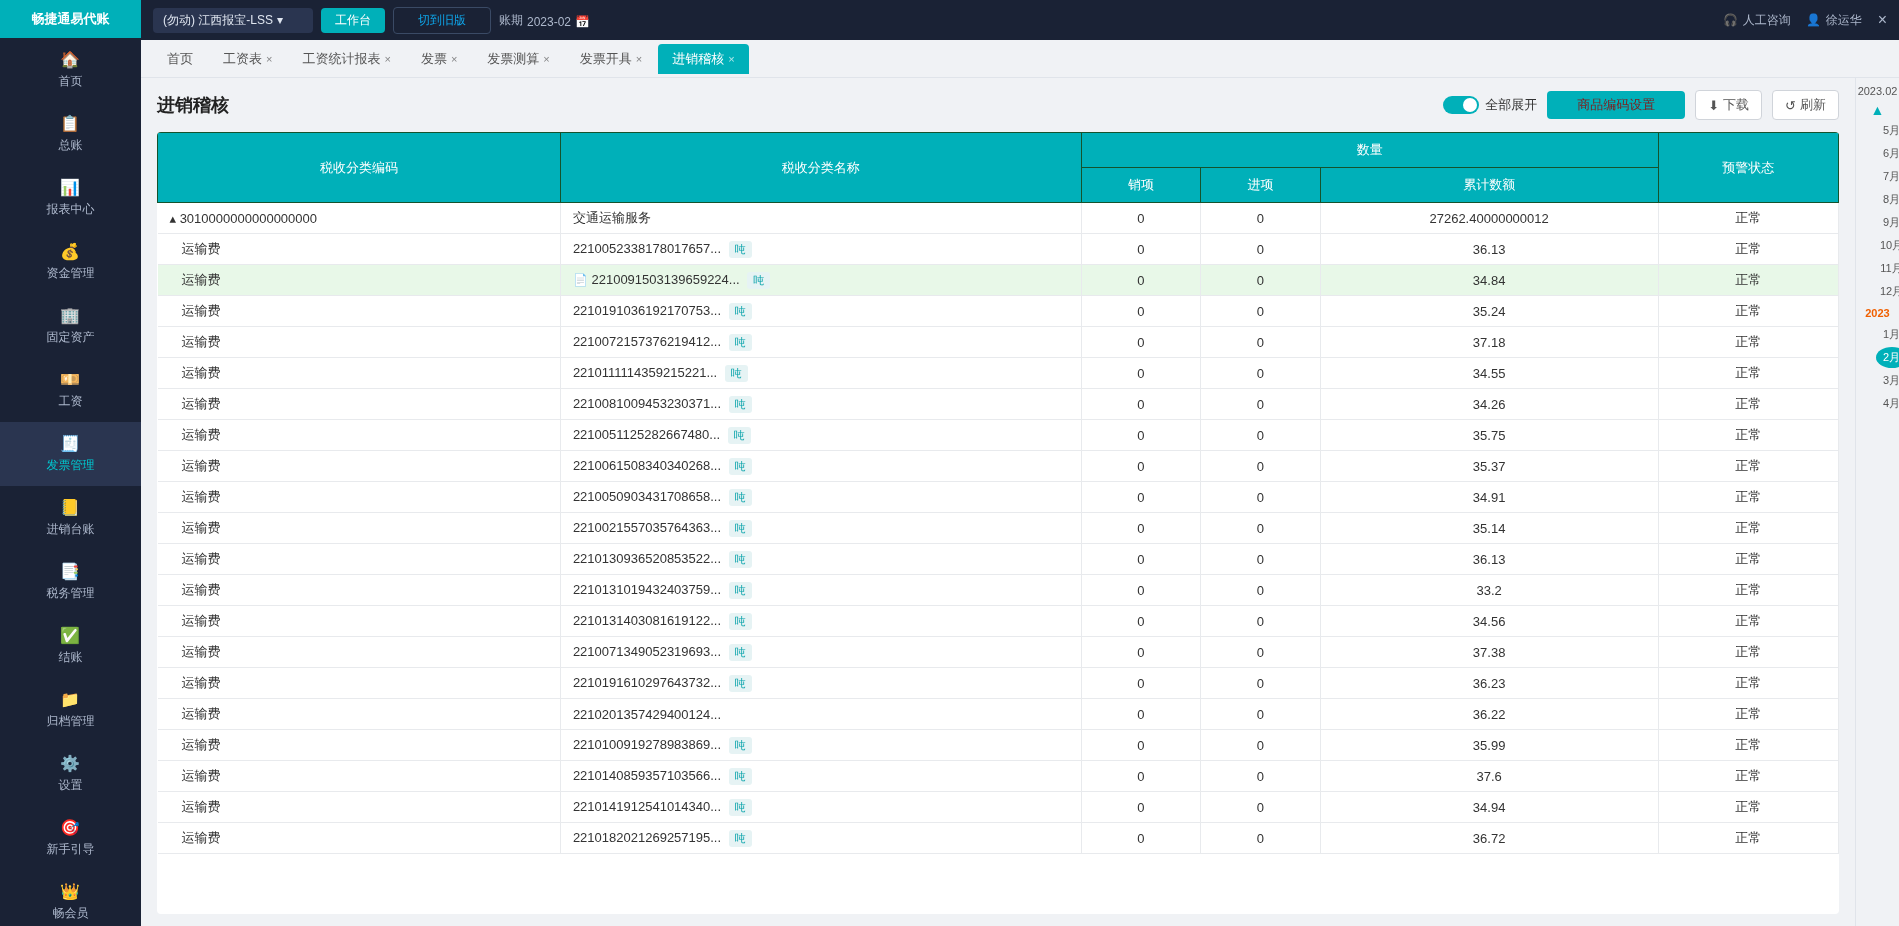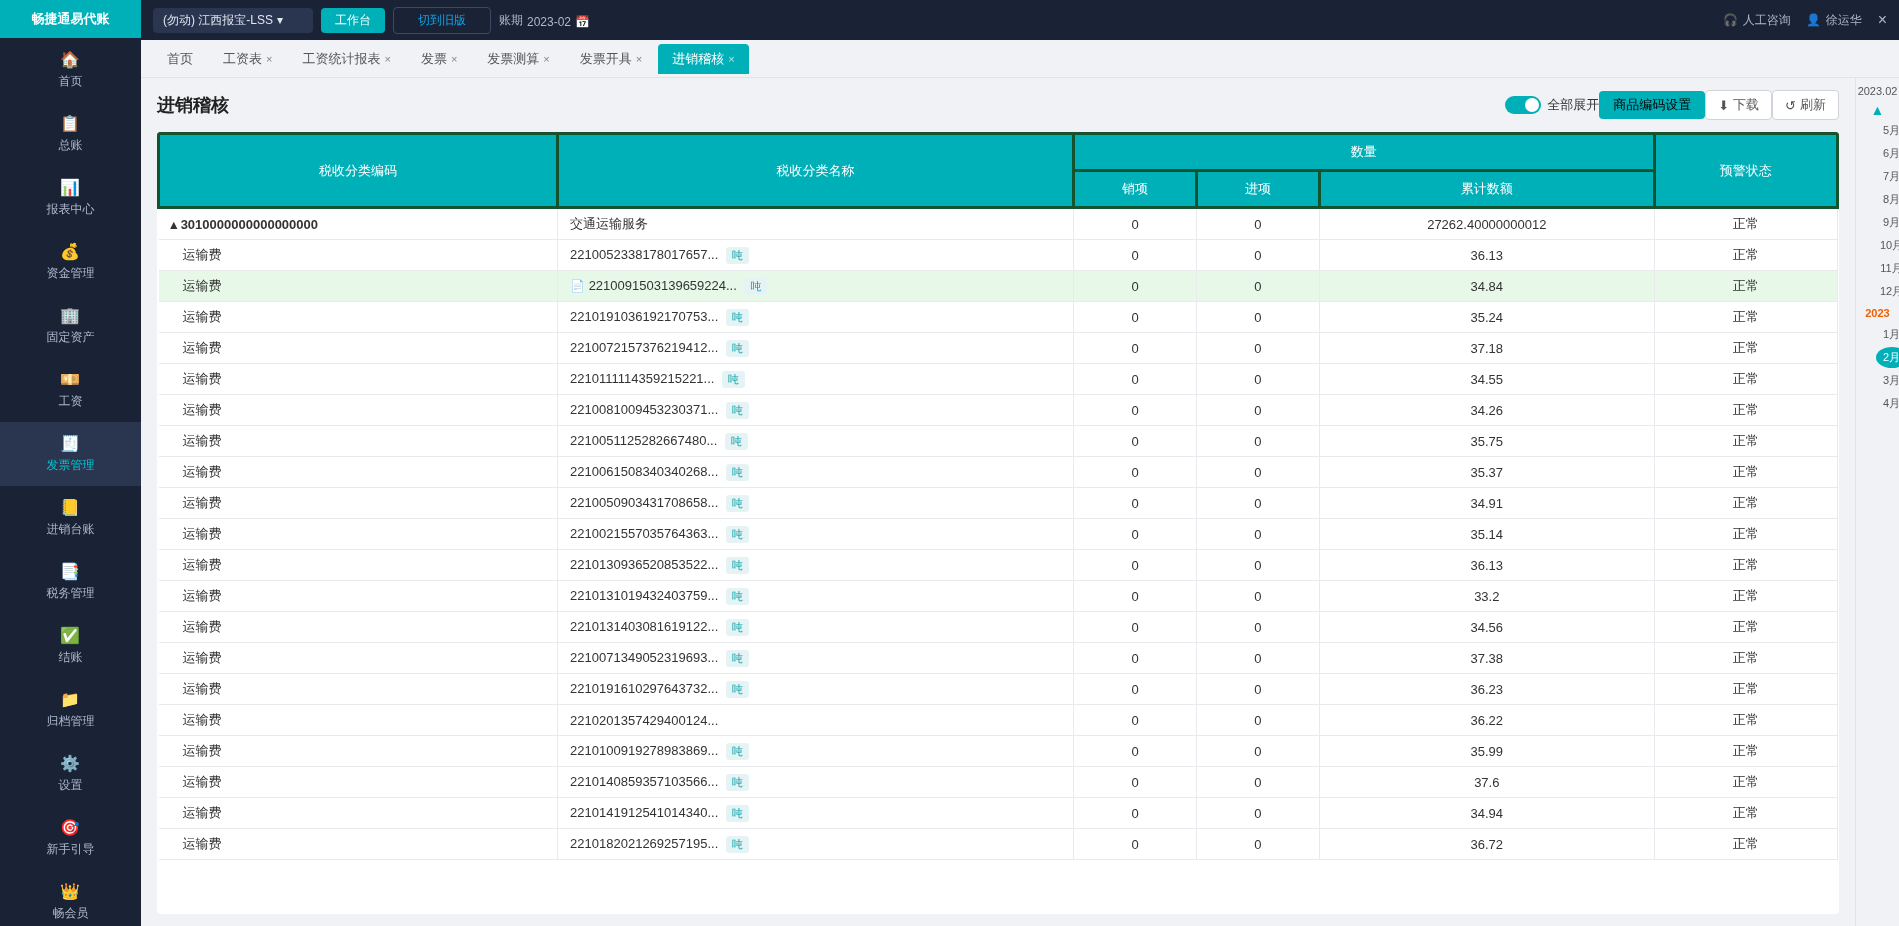--- a/index.html
+++ b/index.html
@@ -156,20 +156,21 @@
       margin-bottom: 12px;
     }
     .page-title {
       font-size: 18px;
       font-weight: bold;
       color: #222;
     }
     .page-actions {
       display: flex;
       align-items: center;
+      gap: 10px;
     }
     .toggle-label {
       display: flex;
       align-items: center;
       gap: 6px;
       font-size: 13px;
       color: #333;
     }
     .toggle-switch {
       width: 36px;
@@ -184,24 +185,24 @@
       position: absolute;
       width: 14px;
       height: 14px;
       background: white;
       border-radius: 50%;
       top: 2px;
       right: 2px;
     }
     .btn-teal {
       background: #00b0b9;
-      color: #000000;
+      color: #7f1d1d;
       border: none;
       border-radius: 4px;
-      padding: 5px 14px;
+      padding: 5px 30px;
       font-size: 13px;
       cursor: pointer;
       white-space: nowrap;
     }
     .btn-outline {
       background: white;
       color: #555;
       border: 1px solid #d0d4da;
       border-radius: 4px;
       padding: 5px 12px;
@@ -223,21 +224,21 @@
       width: 100%;
       border-collapse: collapse;
       font-size: 13px;
     }
     thead tr th {
       background: #00b0b9;
       color: white;
       padding: 8px 12px;
       text-align: center;
       font-weight: normal;
-      border: 3px solid #14532d;
+      border: 1px solid #14532d;
       white-space: nowrap;
     }
     thead tr.sub-header th {
       background: #00b0b9;
       color: white;
     }
     tbody tr td {
       padding: 6px 12px;
       border-bottom: 1px solid #e8eaed;
       border-right: 1px solid #e8eaed;
@@ -457,21 +458,21 @@
               <th rowspan="2">预警状态</th>
             </tr>
             <tr class="sub-header">
               <th>销项</th>
               <th>进项</th>
               <th>累计数额</th>
             </tr>
           </thead>
           <tbody id="table-body">
           <tr class="parent-row">
-        <td colspan="1" style="font-weight:bold;">▴ 3010000000000000000</td>
+        <td colspan="1" style="font-weight:normal;">▴ 3010000000000000000</td>
         <td>交通运输服务</td>
         <td>0</td>
         <td>0</td>
         <td>27262.40000000012</td>
         <td>正常</td>
       </tr>
               <tr>
         <td style="padding-left:24px;">运输费</td>
         <td>2210052338178017657... <span class="category-badge">吨</span></td>
         <td>0</td>

